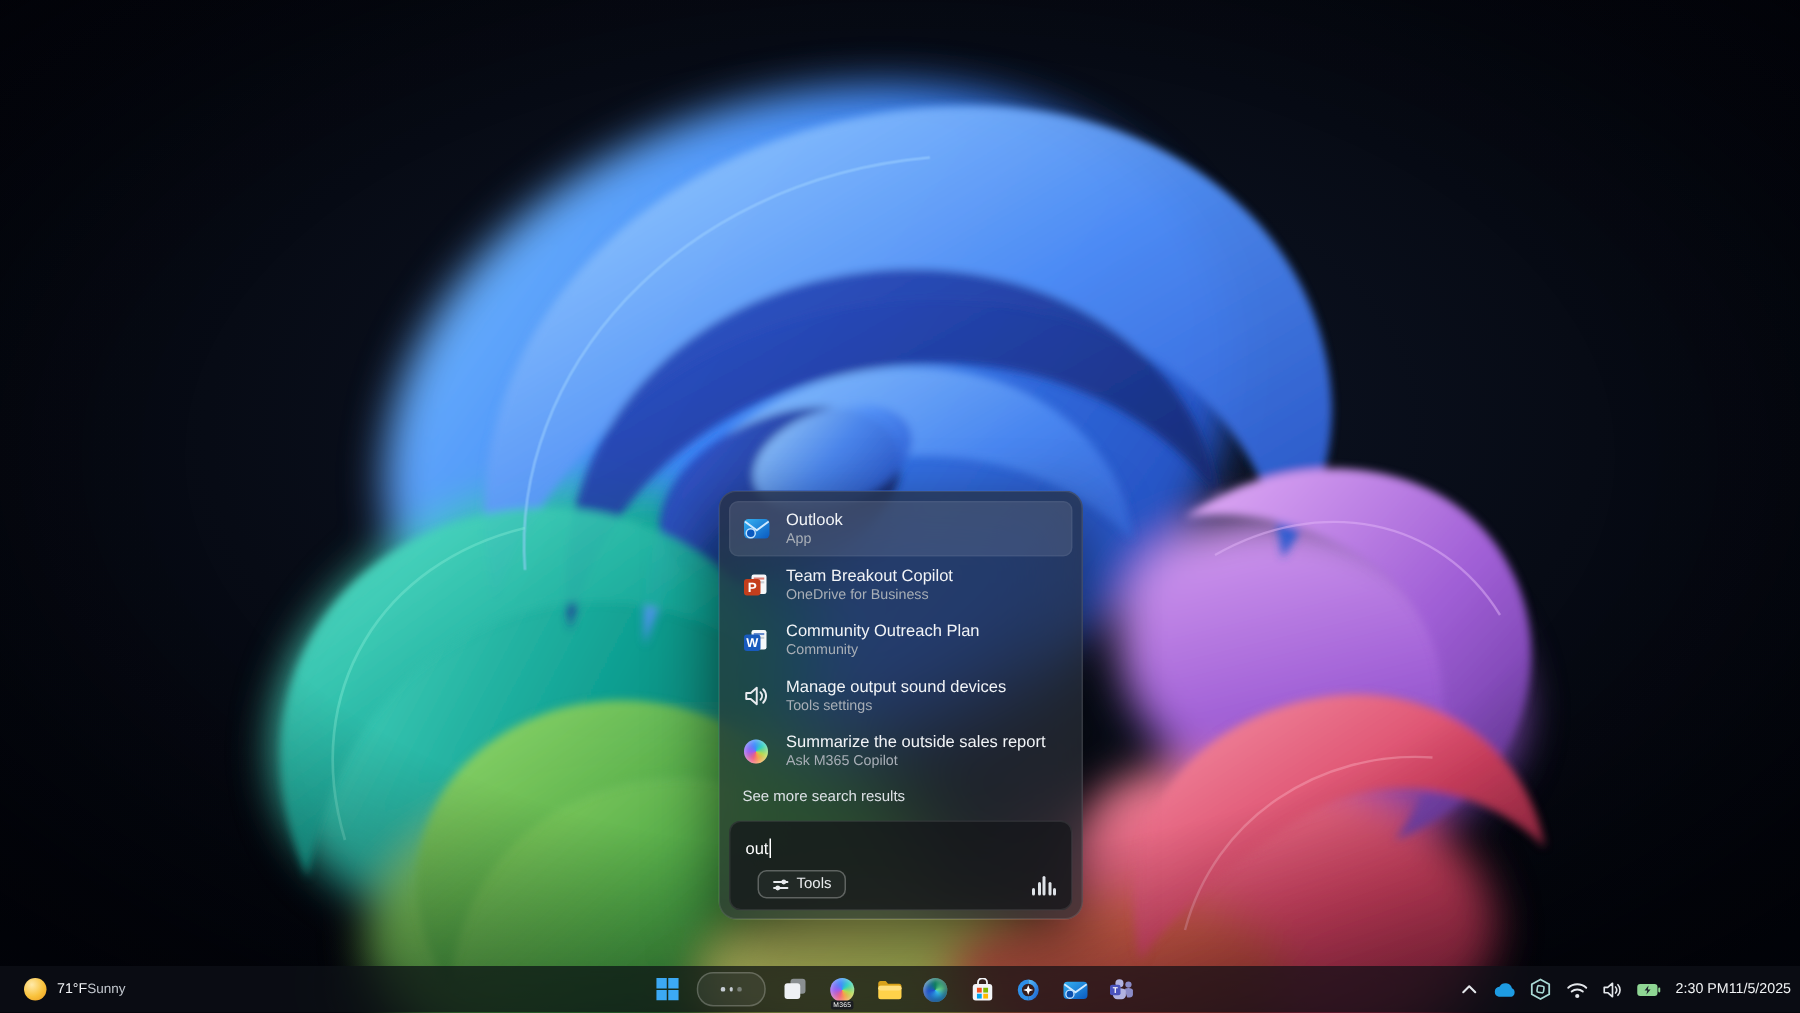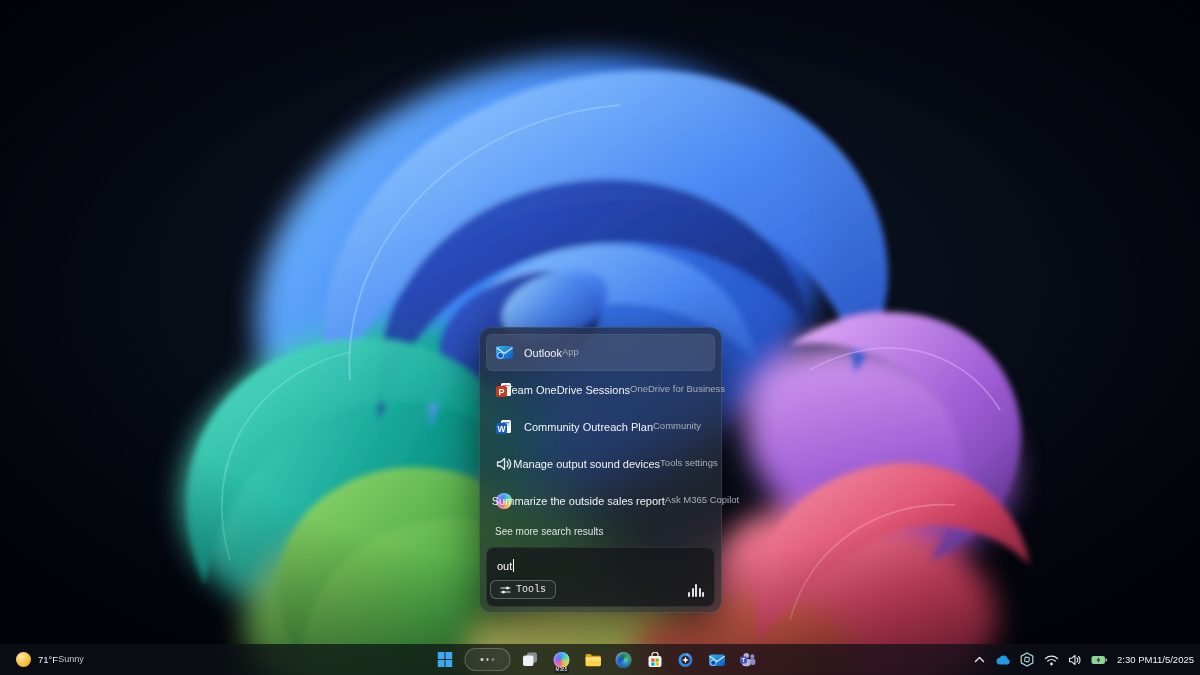--- a/index.html
+++ b/index.html
@@ -16,35 +16,35 @@
     -webkit-backdrop-filter:blur(26px) saturate(140%);
     border:1px solid rgba(255,255,255,0.10);
     box-shadow:0 18px 44px rgba(0,0,0,0.55);
     padding:6px 6px 0 6px;}
   .result{display:flex;align-items:center;gap:10px;height:37px;
     padding:0 8px;border-radius:6px;box-sizing:border-box;cursor:default;}
   .result.hl{background:rgba(255,255,255,0.10);
     box-shadow:inset 0 0 0 1px rgba(255,255,255,0.05);}
   .ricon{width:20px;height:20px;flex:0 0 20px;display:flex;
     align-items:center;justify-content:center;}
-  .rtext{display:flex;flex-direction:row;justify-content:center;min-width:0;}
+  .rtext{display:flex;flex-direction:column;justify-content:center;min-width:0;}
   .rtitle{font-size:11px;line-height:14px;color:#f2f4f7;white-space:nowrap;}
   .rsub{font-size:9.5px;line-height:12px;color:#a8aeb6;white-space:nowrap;}
   .see-more{font-size:10px;color:#dde1e6;padding:7px 9px 0 9px;cursor:default;}
 
   .input-box{position:absolute;left:6px;right:6px;bottom:5px;height:60px;
     background:rgba(20,22,26,0.78);border:1px solid rgba(255,255,255,0.09);
     border-radius:8px;box-sizing:border-box;}
   .query{position:absolute;left:10px;top:11px;display:flex;align-items:center;
     font-size:11px;color:#ffffff;}
   .caret{width:1px;height:13px;background:#fff;margin-left:1px;
     animation:blink 1.1s steps(1) infinite;}
   @keyframes blink{50%{opacity:0;}}
-  .input-bottom{position:absolute;left:3px;right:10px;bottom:7px;
-    display:flex;align-items:center;justify-content:space-between;font-family:Liberation Mono, monospace;}
+  .input-bottom{position:absolute;left:18px;right:10px;bottom:7px;
+    display:flex;align-items:center;justify-content:space-between;}
   .tools-btn{display:flex;align-items:center;gap:5px;
     background:rgba(255,255,255,0.03);border:1px solid rgba(255,255,255,0.28);
     border-radius:6px;padding:3px 9px;color:#e9ebee;font-size:10px;
     font-family:inherit;cursor:default;}
   .voice{display:flex;align-items:flex-end;gap:1.5px;height:14px;}
   .voice i{display:block;width:2px;border-radius:1px;background:#dfe3e8;}
 
   
   .taskbar{position:absolute;left:0;right:0;bottom:0;height:31px;
     background:rgba(14,17,23,0.72);
@@ -204,21 +204,21 @@
       <span class="ricon">
         <svg width="18" height="18" viewBox="0 0 18 18">
           <rect x="6" y="2" width="10" height="13" rx="1.5" fill="#f6f8fa"></rect>
           <rect x="7.5" y="4" width="7" height="1.4" fill="#d84a3a" opacity="0.7"></rect>
           <rect x="7.5" y="6.5" width="7" height="1.4" fill="#c9ced4"></rect>
           <rect x="1" y="5" width="11" height="11" rx="2" fill="#c43e1c"></rect>
           <text x="6.5" y="13.6" font-size="9" font-family="Liberation Sans,sans-serif" font-weight="bold" fill="#fff" text-anchor="middle">P</text>
         </svg>
       </span>
       <div class="rtext">
-        <div class="rtitle">Team OneDrive Sessions</div>
+        <div class="rtitle">Team Breakout Copilot</div>
         <div class="rsub">OneDrive for Business</div>
       </div>
     </div>
 
     <div class="result">
       <span class="ricon">
         <svg width="18" height="18" viewBox="0 0 18 18">
           <rect x="6" y="2" width="10" height="13" rx="1.5" fill="#f6f8fa"></rect>
           <rect x="7.5" y="4" width="7" height="1.4" fill="#2b5eb8" opacity="0.7"></rect>
           <rect x="7.5" y="6.5" width="7" height="1.4" fill="#c9ced4"></rect>

